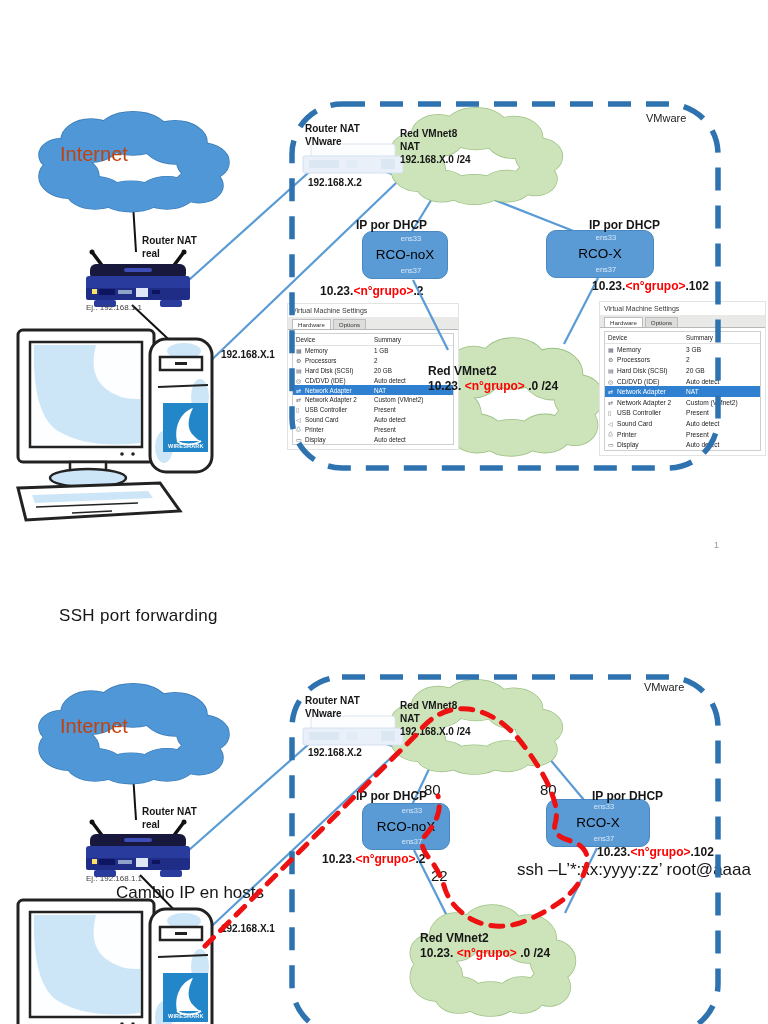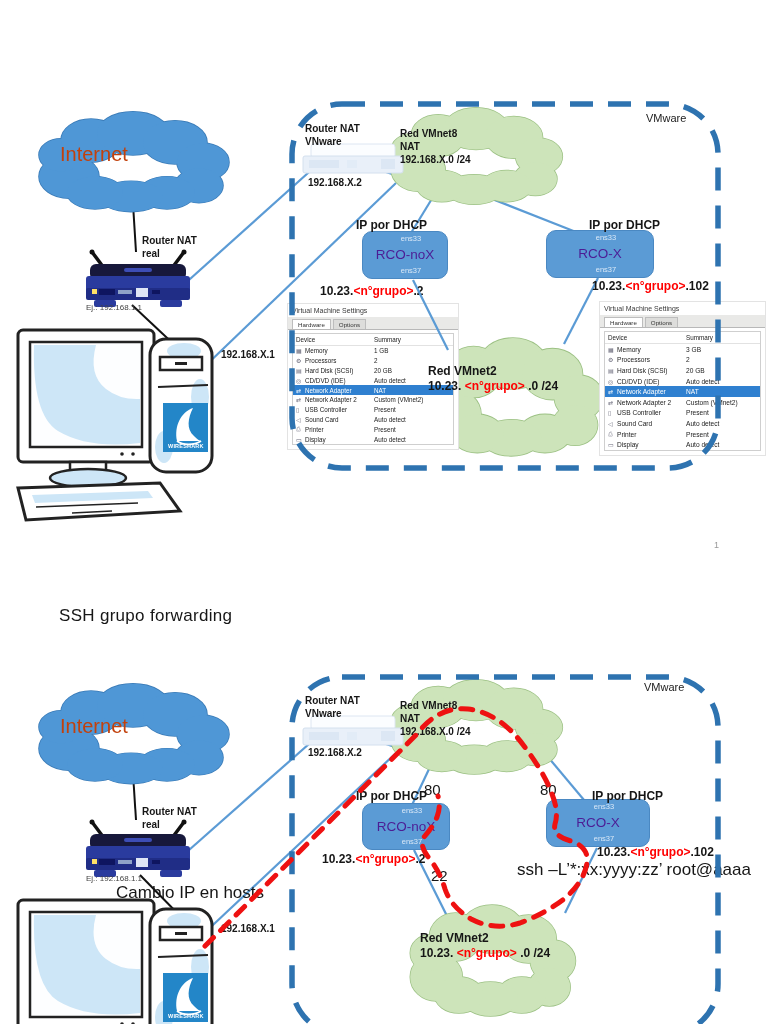--- a/index.html
+++ b/index.html
@@ -13,21 +13,21 @@
   .f9{font-size:12px;} .f10{font-size:10px;} .f11{font-size:11px;}
   .f8{font-size:8px;} .f17{font-size:17px;} .f19{font-size:15px;}
   .internet-lbl{font-size:20px;color:#c2410c;z-index:4;}
   .pagenum{font-size:9px;color:#999;}
   .ej{color:#444;}
   
   .vmbox{position:absolute;z-index:3;background:#5b9bd5;border:1px solid #4a88c2;border-radius:10px;
          display:flex;flex-direction:column;align-items:center;justify-content:space-between;
          padding:2px 0 3px 0;box-sizing:border-box;}
   .vmbox .iface{font-size:7.5px;color:#d9e8f7;padding-left:12px;}
-  .vmbox .vmname{font-size:13.5px;color:#4c1d95;text-align:right;}
+  .vmbox .vmname{font-size:13.5px;color:#000000;text-align:right;}
   
   .vmpanel{position:absolute;z-index:3;background:#fff;border:1px solid #e3e3e3;box-sizing:border-box;
            font-family:"Liberation Sans",sans-serif;}
   .vmp-title{font-size:7px;color:#3a3a3a;padding:3px 0 3px 4px;}
   .vmp-tabs{background:#e9e9e7;border-bottom:1px solid #b8b8b8;padding:2px 0 0 4px;display:flex;gap:2px;}
   .vmp-tab{font-size:6.2px;color:#333;padding:1px 5px;background:#dddddb;border:1px solid #bdbdbd;border-bottom:none;}
   .vmp-tab.active{background:#fff;}
   .vmp-table{margin:3px 4px 4px 4px;border:1px solid #cfcfcf;}
   .vmp-head{display:flex;font-size:6.3px;color:#222;padding:2px 0 2px 3px;border-bottom:1px solid #e2e2e2;}
   .vmp-row{display:flex;align-items:center;font-size:6.3px;color:#222;height:9.8px;padding-left:3px;}
@@ -339,21 +339,21 @@
           </div>
           <div class="vmp-row">
             <span class="ic">▭</span>
             <span class="dev">Display</span>
             <span class="sum">Auto detect</span>
           </div>
         </div>
     </div>
   </div>
 
-  <div class="lbl f17" style="left:59px;top:605px;letter-spacing:.3px;">SSH grupo forwarding</div>
+  <div class="lbl f17" style="left:59px;top:605px;letter-spacing:.3px;">SSH port forwarding</div>
   <div class="lbl internet-lbl c" style="left:60px;top:714px;width:145px;">Internet</div>
   <div class="lbl b f10 c" style="left:142px;top:806px;width:72px;">
     <div>Router NAT</div>
       <div>real</div>
   </div>
   <div class="lbl f8 ej" style="left:86px;top:874px;">Ej.:  192.168.1.1</div>
   <div class="lbl f17" style="left:116px;top:882px;">Cambio IP en hosts</div>
   <div class="lbl b f10" style="left:221px;top:923px;">192.168.X.1</div>
   <div class="lbl b f10 c" style="left:305px;top:695px;width:96px;">
     <div>Router NAT</div>

